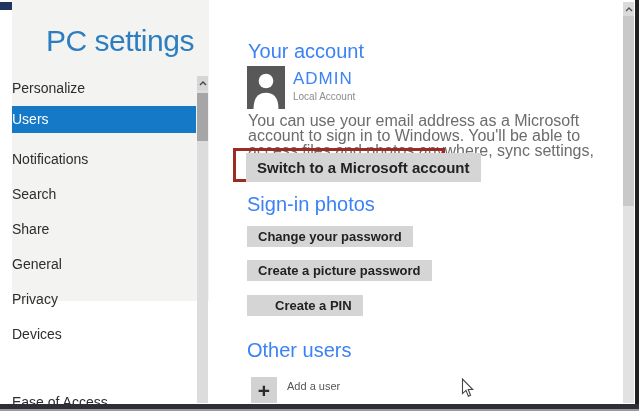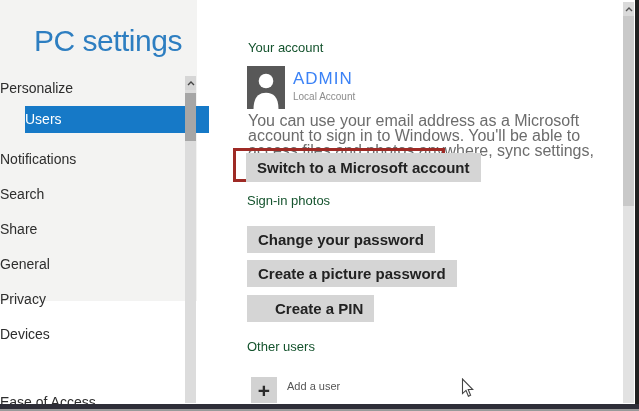--- a/index.html
+++ b/index.html
@@ -14,39 +14,39 @@
 
   
   .top-bar {
     position: absolute; left: 0; top: 2px;
     width: 190px; height: 8px;
     background: #20365c;
   }
 
   
   .sidebar {
-    position: absolute; left: 0; top: 0;
+    position: absolute; left: 12px; top: 0;
     width: 197px; height: 301px;
     background: #f3f3f2;
   }
   .pc-title {
     position: absolute; left: 34px; top: 24px;
     font-size: 30px; font-weight: 300;
     color: #2d7ec1; letter-spacing: -0.5px;
     white-space: nowrap;
   }
   .nav-item {
     position: absolute; left: 0;
     width: 184px; height: 20px;
     font-size: 14px; color: #2d2d2d;
     cursor: pointer; white-space: nowrap;
   }
   .nav-item.selected {
     height: 27px; line-height: 27px;
-    background: #1679c7; color: #ffffff; margin-left: 25px;
+    background: #1679c7; color: #ffffff;
   }
 
   
   .v-scrollbar {
     position: absolute; width: 11px;
     background: #dcdcdc;
   }
   .scroll-arrow {
     position: absolute; left: 0; top: 0;
     width: 11px; height: 14px;
@@ -57,22 +57,22 @@
     position: absolute; left: 0; width: 11px;
     background: #a6a6a6; cursor: pointer;
   }
   .main-scrollbar { left: 623px; top: 2px; height: 401px; background: #e2e2e2; }
   .main-scrollbar .scroll-thumb { background: #c9c9c9; }
   .side-scrollbar { left: 185px; top: 76px; height: 327px; }
 
   
   .heading {
     position: absolute;
-    font-size: 13px; font-weight: 400;
-    color: #14532d; white-space: nowrap;
+    font-size: 20px; font-weight: 400;
+    color: #3b82f6; white-space: nowrap;
   }
   .avatar {
     position: absolute; left: 247px; top: 66px;
     width: 38px; height: 43px;
   }
   .username {
     position: absolute; left: 293px; top: 69px;
     font-size: 17px; color: #3b82f6; letter-spacing: 1px;
   }
   .account-type {
@@ -83,22 +83,22 @@
     position: absolute; left: 248px; top: 113px;
     width: 366px; font-size: 16px; line-height: 15px;
     color: #6c6c6c;
   }
 
   .win-btn {
     position: absolute;
     display: inline-flex; align-items: center; justify-content: center;
     background: #d5d5d5; border: none;
     font-family: "Liberation Sans", sans-serif;
-    font-size: 15px; font-weight: bold; color: #222222;
-    padding: 0 11px; height: 27px;
+    font-size: 13px; font-weight: bold; color: #222222;
+    padding: 0 11px; height: 21px;
     white-space: nowrap; cursor: pointer;
   }
   .switch-btn { left: 246px; top: 153px; height: 29px; font-size: 15px; }
 
   .annotation-box {
     position: absolute; left: 233px; top: 148px;
     width: 212px; height: 34px;
     border: 3px solid #9e2a25;
     pointer-events: none;
   }

